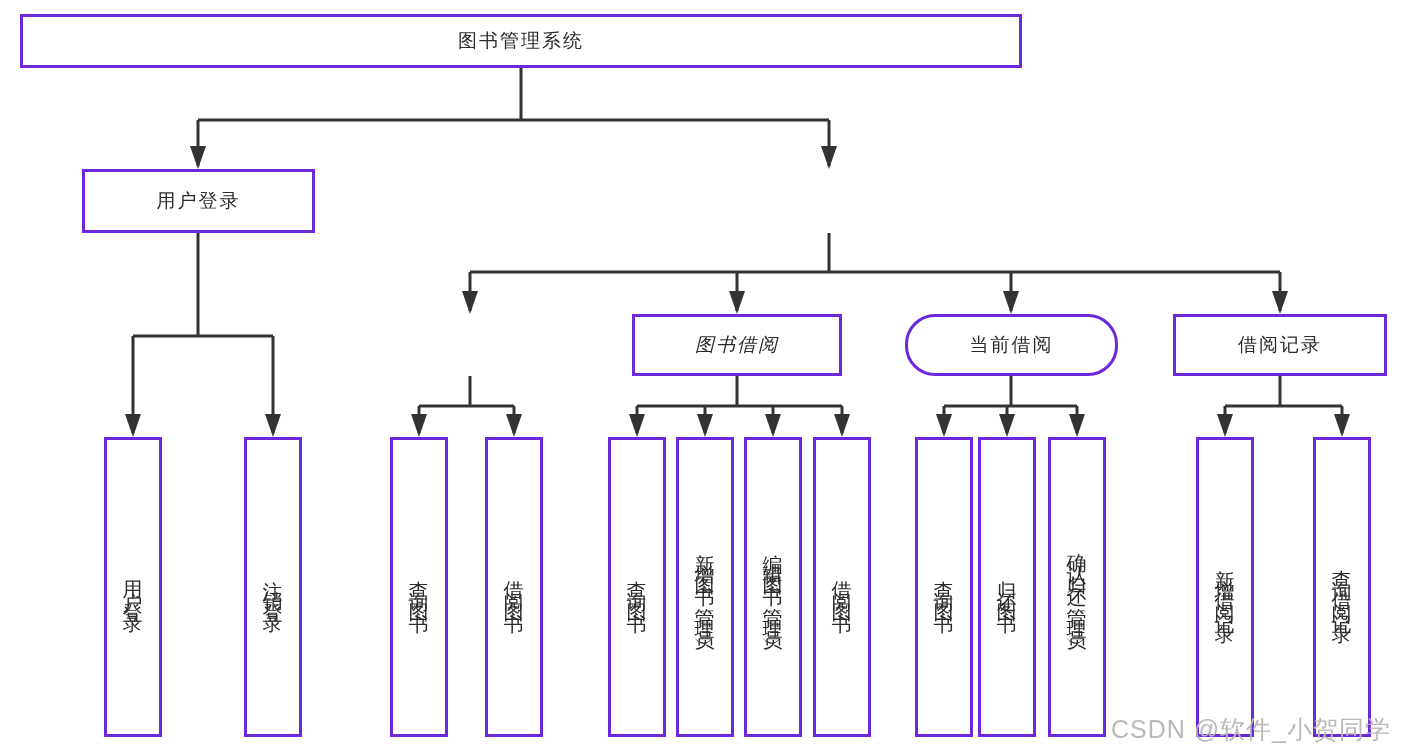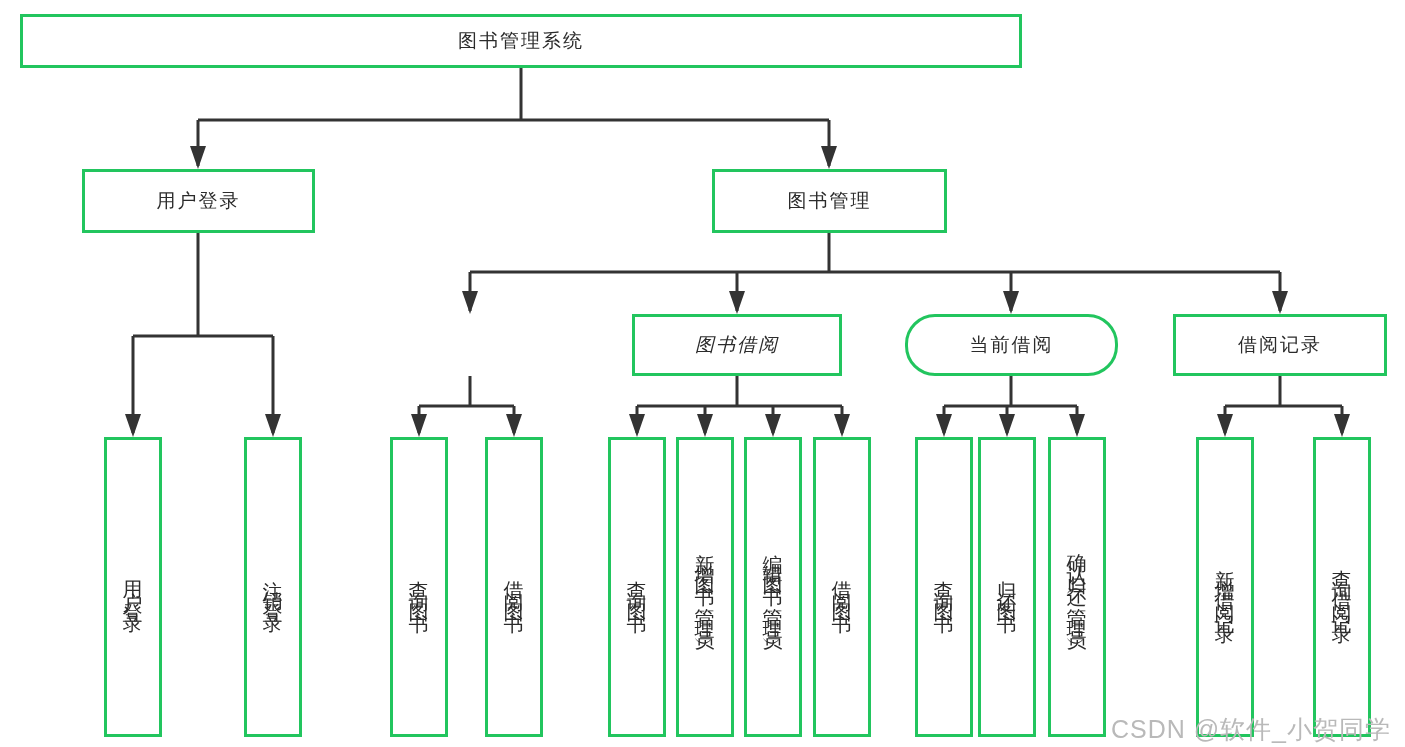--- a/index.html
+++ b/index.html
@@ -17,21 +17,21 @@
   }
   .wires {
     position: absolute;
     left: 0; top: 0;
     z-index: 0;
   }
   .box {
     position: absolute;
     box-sizing: border-box;
     background: #ffffff;
-    border: 3px solid #22c55e;
+    border: 3px solid #6d28d9;
     display: flex;
     align-items: center;
     justify-content: center;
     z-index: 1;
     color: #2b2b2b;
   }
   .hlbl {
     font-size: 19px;
     letter-spacing: 2px;
     white-space: nowrap;
@@ -98,23 +98,20 @@
     </g>
   </svg>
 
   <div class="box" style="left:20px; top:14px; width:1002px; height:54px;">
     <span class="hlbl">图书管理系统</span>
   </div>
 
   <div class="box" style="left:82px; top:169px; width:233px; height:64px;">
     <span class="hlbl">用户登录</span>
   </div>
-  <div class="box" style="left:712px; top:169px; width:235px; height:64px;">
-    <span class="hlbl">图书管理</span>
-  </div>
 
   <div class="box" style="left:632px; top:314px; width:210px; height:62px;font-style:italic;">
     <span class="hlbl">图书借阅</span>
   </div>
   <div class="box" style="left:905px; top:314px; width:213px; height:62px;border-radius:30px;">
     <span class="hlbl">当前借阅</span>
   </div>
   <div class="box" style="left:1173px; top:314px; width:214px; height:62px;">
     <span class="hlbl">借阅记录</span>
   </div>

